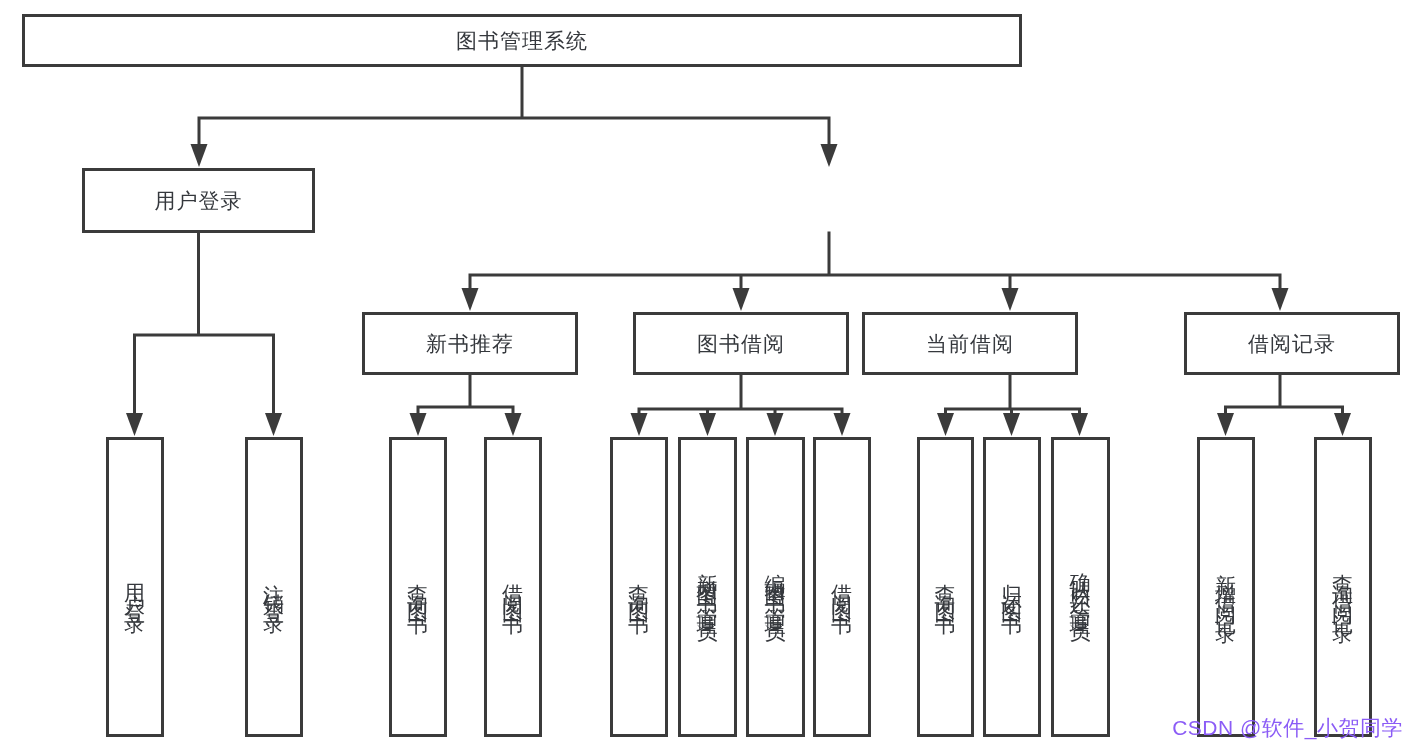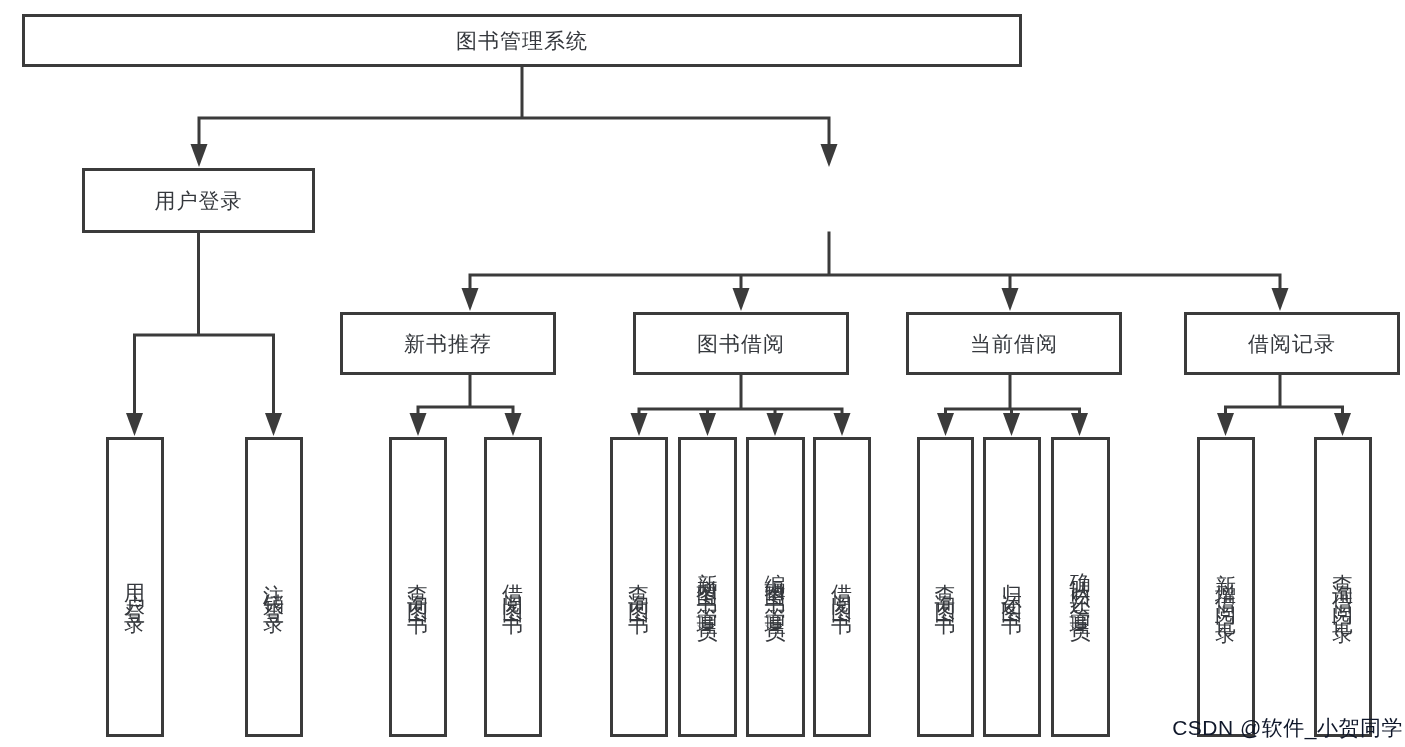--- a/index.html
+++ b/index.html
@@ -39,21 +39,21 @@
     font-size: 21px;
     letter-spacing: 10px;
     line-height: 1;
   }
   .leaf.long { letter-spacing: 7px; }
   .watermark {
     position: absolute;
     right: 2px;
     bottom: 5px;
     font-size: 21px;
-    color: #0f172a;
+    color: #8b5cf6;
     letter-spacing: 0.5px;
     z-index: 3;
     white-space: nowrap;
   }
 </style>
 </head>
 <body>
 
 <div class="canvas">
 
@@ -98,27 +98,27 @@
   </svg>
 
   <div class="node h-node" style="left:22px;top:14px;width:1000px;height:53px">
     <span>图书管理系统</span>
   </div>
 
   <div class="node h-node" style="left:82px;top:168px;width:233px;height:65px">
     <span>用户登录</span>
   </div>
 
-  <div class="node h-node" style="left:340px;top:312px;width:216px;height:63px">
+  <div class="node h-node" style="left:362px;top:312px;width:216px;height:63px">
     <span>新书推荐</span>
   </div>
   <div class="node h-node" style="left:633px;top:312px;width:216px;height:63px">
     <span>图书借阅</span>
   </div>
-  <div class="node h-node" style="left:906px;top:312px;width:216px;height:63px">
+  <div class="node h-node" style="left:862px;top:312px;width:216px;height:63px">
     <span>当前借阅</span>
   </div>
   <div class="node h-node" style="left:1184px;top:312px;width:216px;height:63px">
     <span>借阅记录</span>
   </div>
 
   <div class="node leaf" style="left:106px;top:437px;width:58px;height:300px">
     <span>用户登录</span>
   </div>
   <div class="node leaf" style="left:245px;top:437px;width:58px;height:300px">

